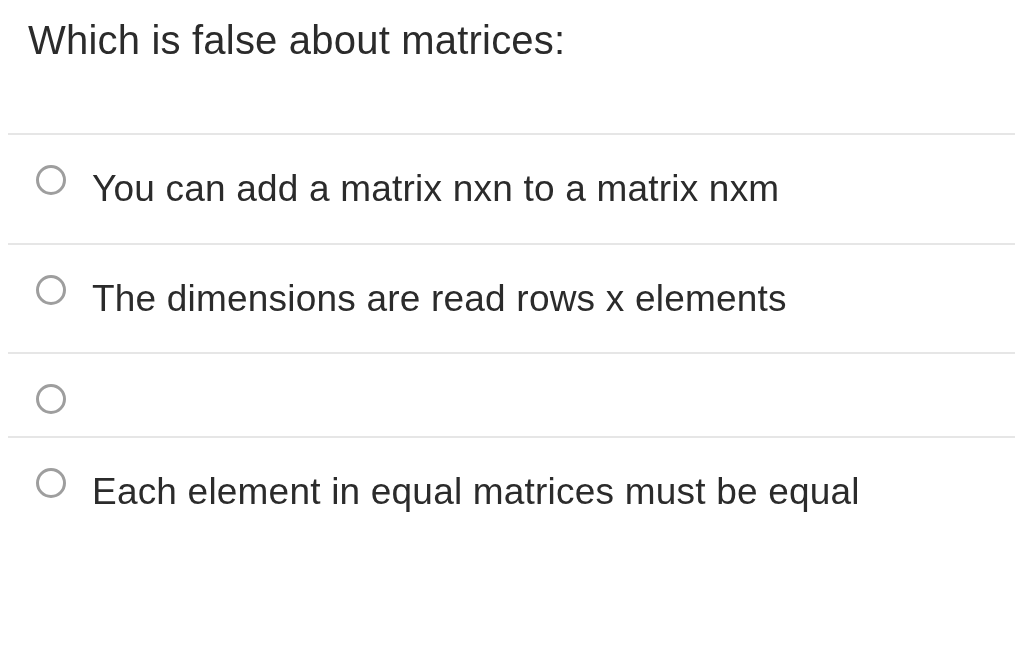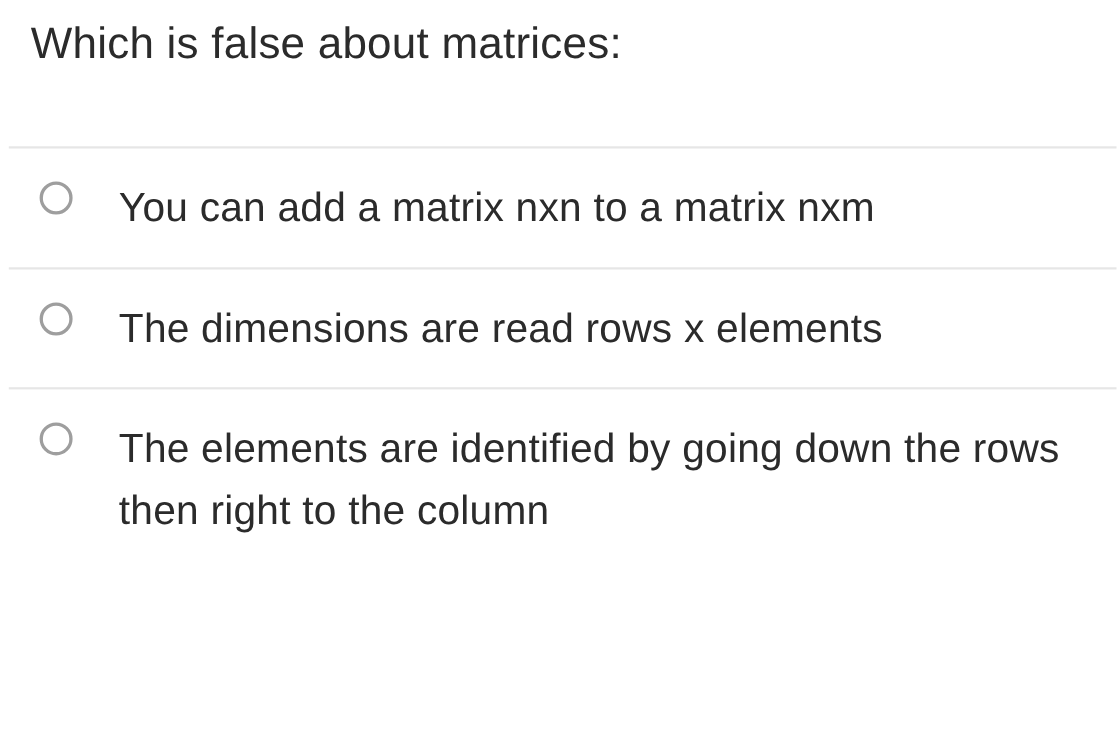--- a/index.html
+++ b/index.html
@@ -23,21 +23,21 @@
       color: #2b2b2b;
       padding: 10px 20px 70px 20px;
       font-weight: 300;
       letter-spacing: 0.2px;
     }
     .option-row {
       display: flex;
       align-items: flex-start;
       padding: 22px 20px 22px 28px;
       border-top: 2px solid #e6e6e6;
-      gap: 38px;
+      gap: 22px;
     }
     .option-row:last-child {
       padding-bottom: 10px;
     }
     .radio-circle {
       flex-shrink: 0;
       width: 30px;
       height: 30px;
       border: 3.5px solid #9e9e9e;
       border-radius: 50%;
@@ -63,16 +63,19 @@
     <div class="option-text">You can add a matrix nxn to a matrix nxm</div>
   </div>
 
   <div class="option-row">
     <div class="radio-circle"></div>
     <div class="option-text">The dimensions are read rows x elements</div>
   </div>
 
   <div class="option-row">
     <div class="radio-circle"></div>
-    <div class="option-text">The elements are identified by going down the rows then right to the column</div>
   </div>
 
+  <div class="option-row">
+    <div class="radio-circle"></div>
+    <div class="option-text">Each element in equal matrices must be equal</div>
+  </div>
 </div>
 
 </body></html>

